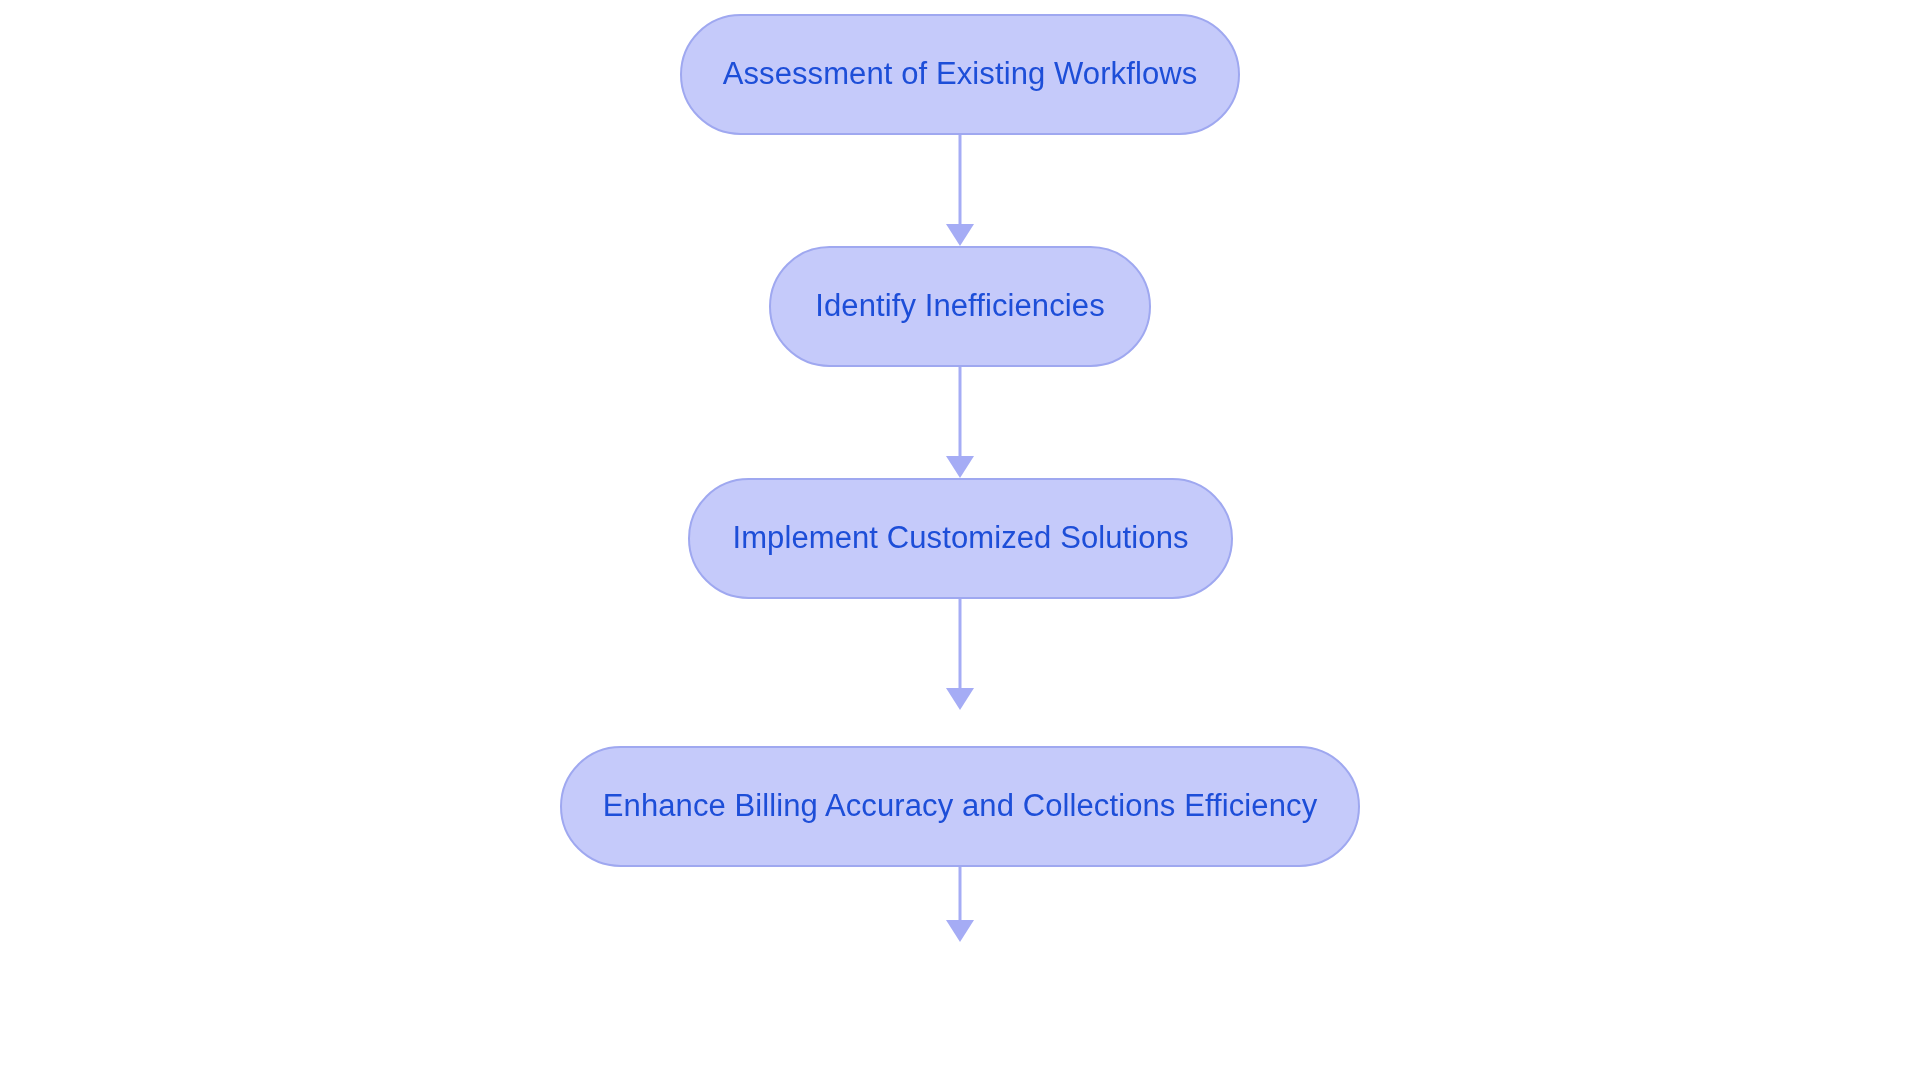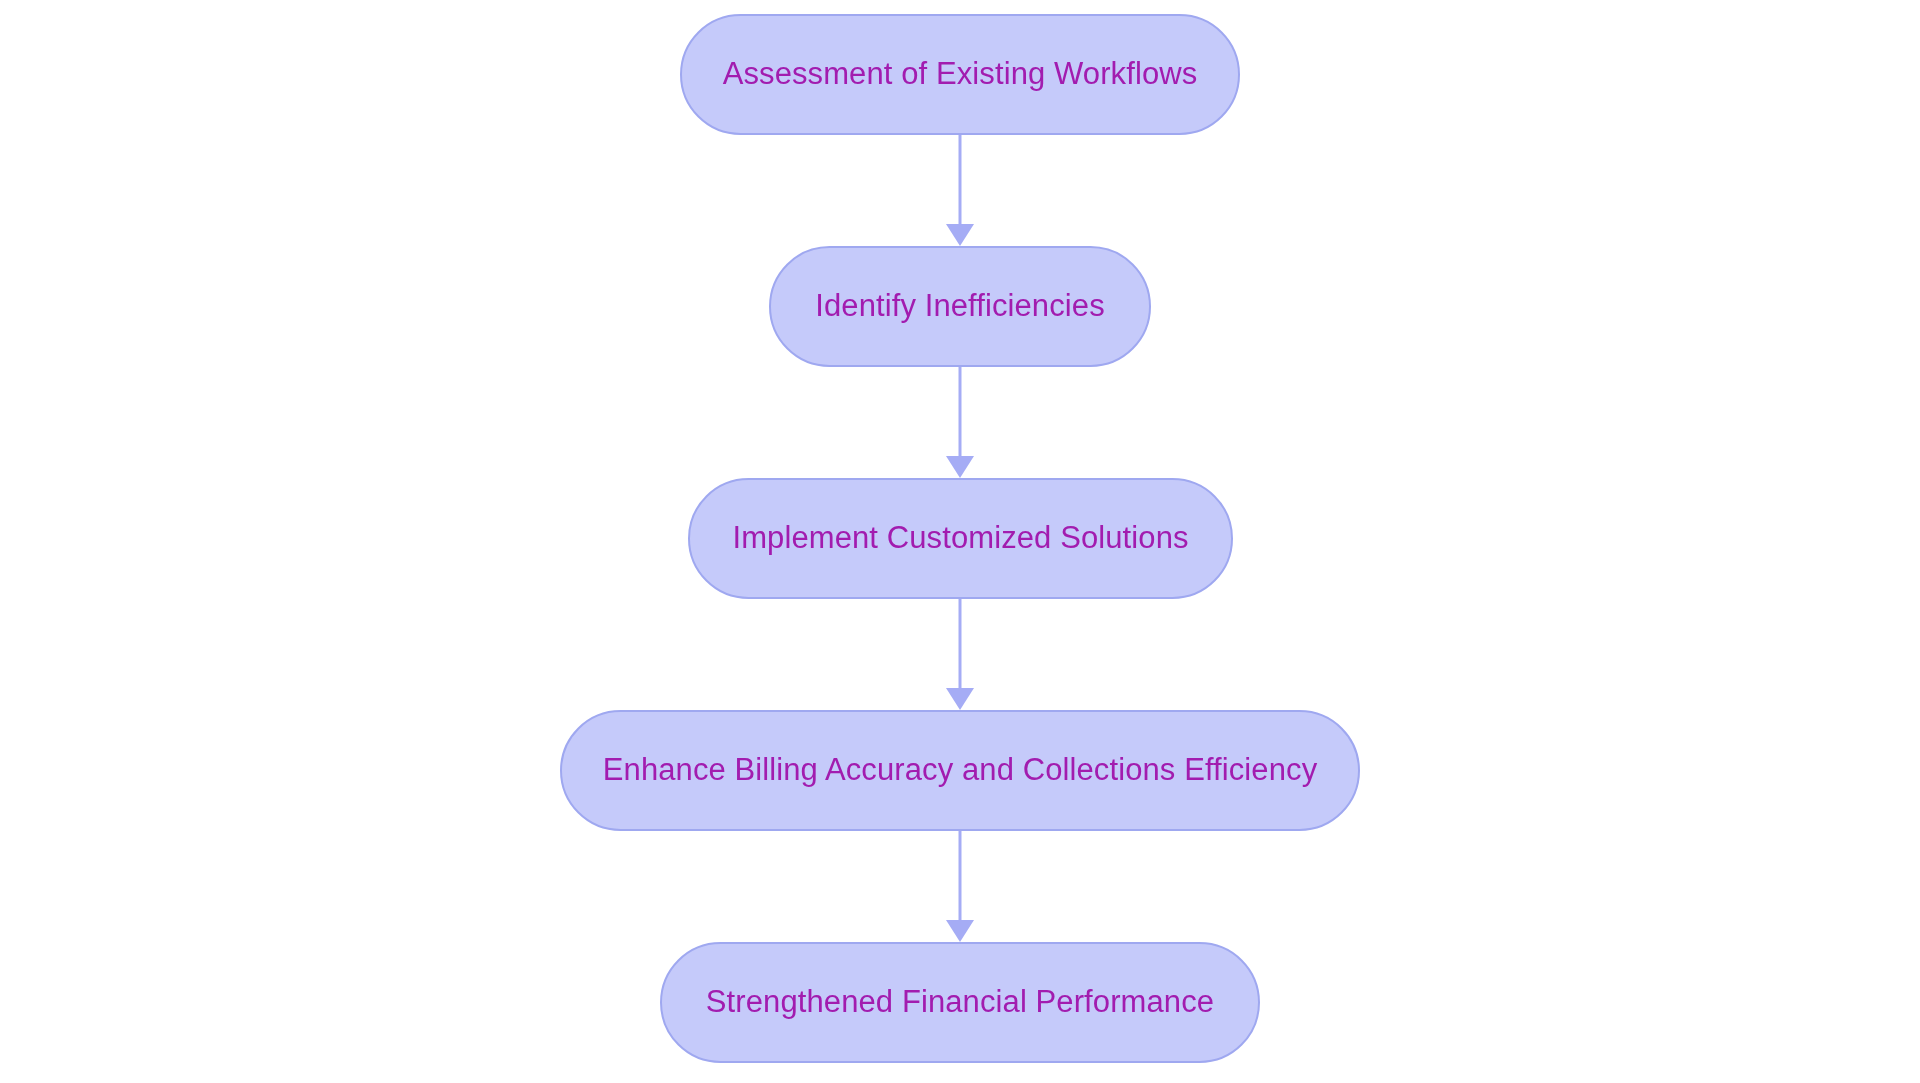--- a/index.html
+++ b/index.html
@@ -36,21 +36,21 @@
     font-size: 31px;
     font-weight: 400;
     letter-spacing: 0.1px;
     line-height: 1.1;
     white-space: nowrap;
     padding: 0 20px;
   }
 
   .node-label {
     display: block;
-    color: #a21caf;
+    color: #1d4ed8;
   }
 
   .flow-edge {
     position: absolute;
     left: 0;
     top: 0;
     width: 1920px;
     height: 1083px;
     pointer-events: none;
   }
@@ -98,21 +98,18 @@
   </div>
 
   <div class="flow-node" id="node-identify" style="left:769px; top:246px; width:382px; height:121px;">
     <span class="node-label">Identify Inefficiencies</span>
   </div>
 
   <div class="flow-node" id="node-implement" style="left:688px; top:478px; width:545px; height:121px;justify-content:center;">
     <span class="node-label">Implement Customized Solutions</span>
   </div>
 
-  <div class="flow-node" id="node-enhance" style="left:560px; top:710px; width:800px; height:121px;">
+  <div class="flow-node" id="node-enhance" style="left:560px; top:746px; width:800px; height:121px;">
     <span class="node-label">Enhance Billing Accuracy and Collections Efficiency</span>
   </div>
 
-  <div class="flow-node" id="node-strengthened" style="left:660px; top:942px; width:600px; height:121px;">
-    <span class="node-label">Strengthened Financial Performance</span>
-  </div>
 
 </div>
 
 </body></html>

